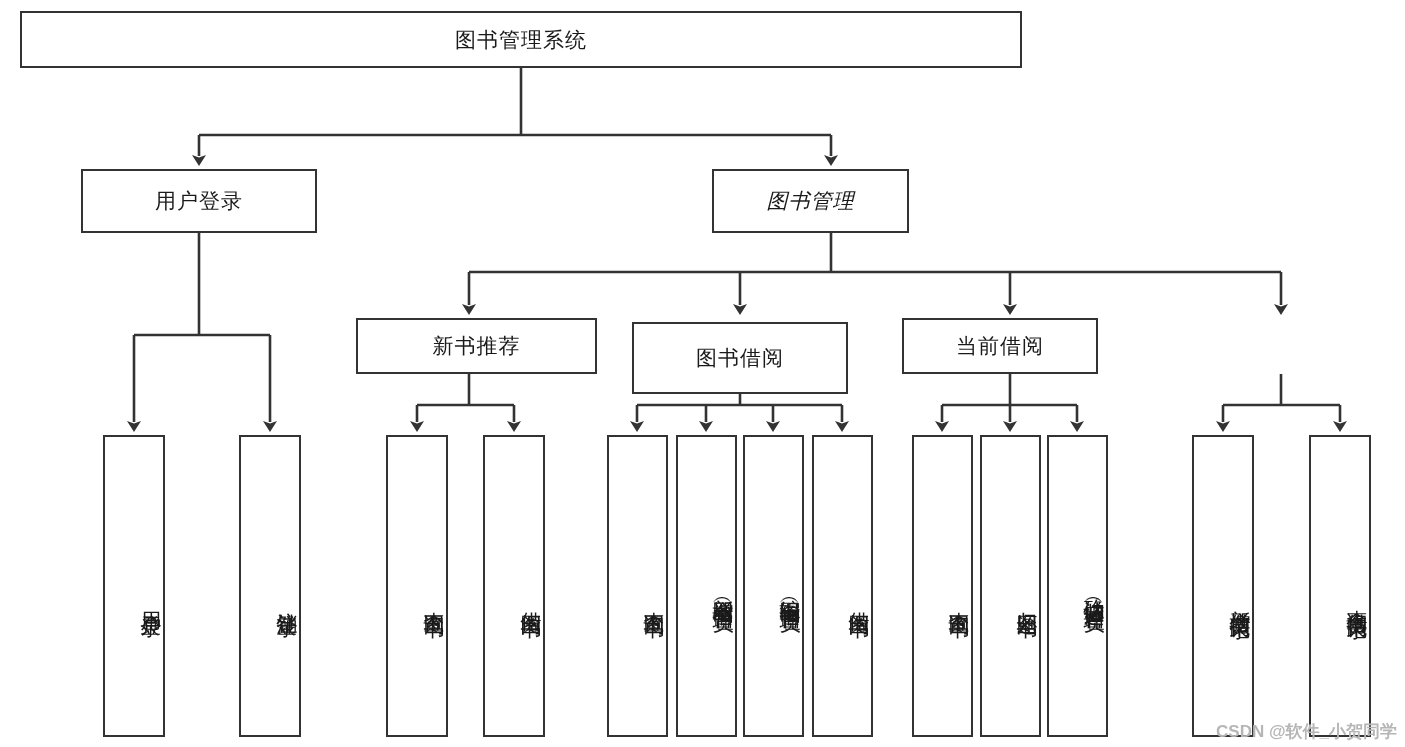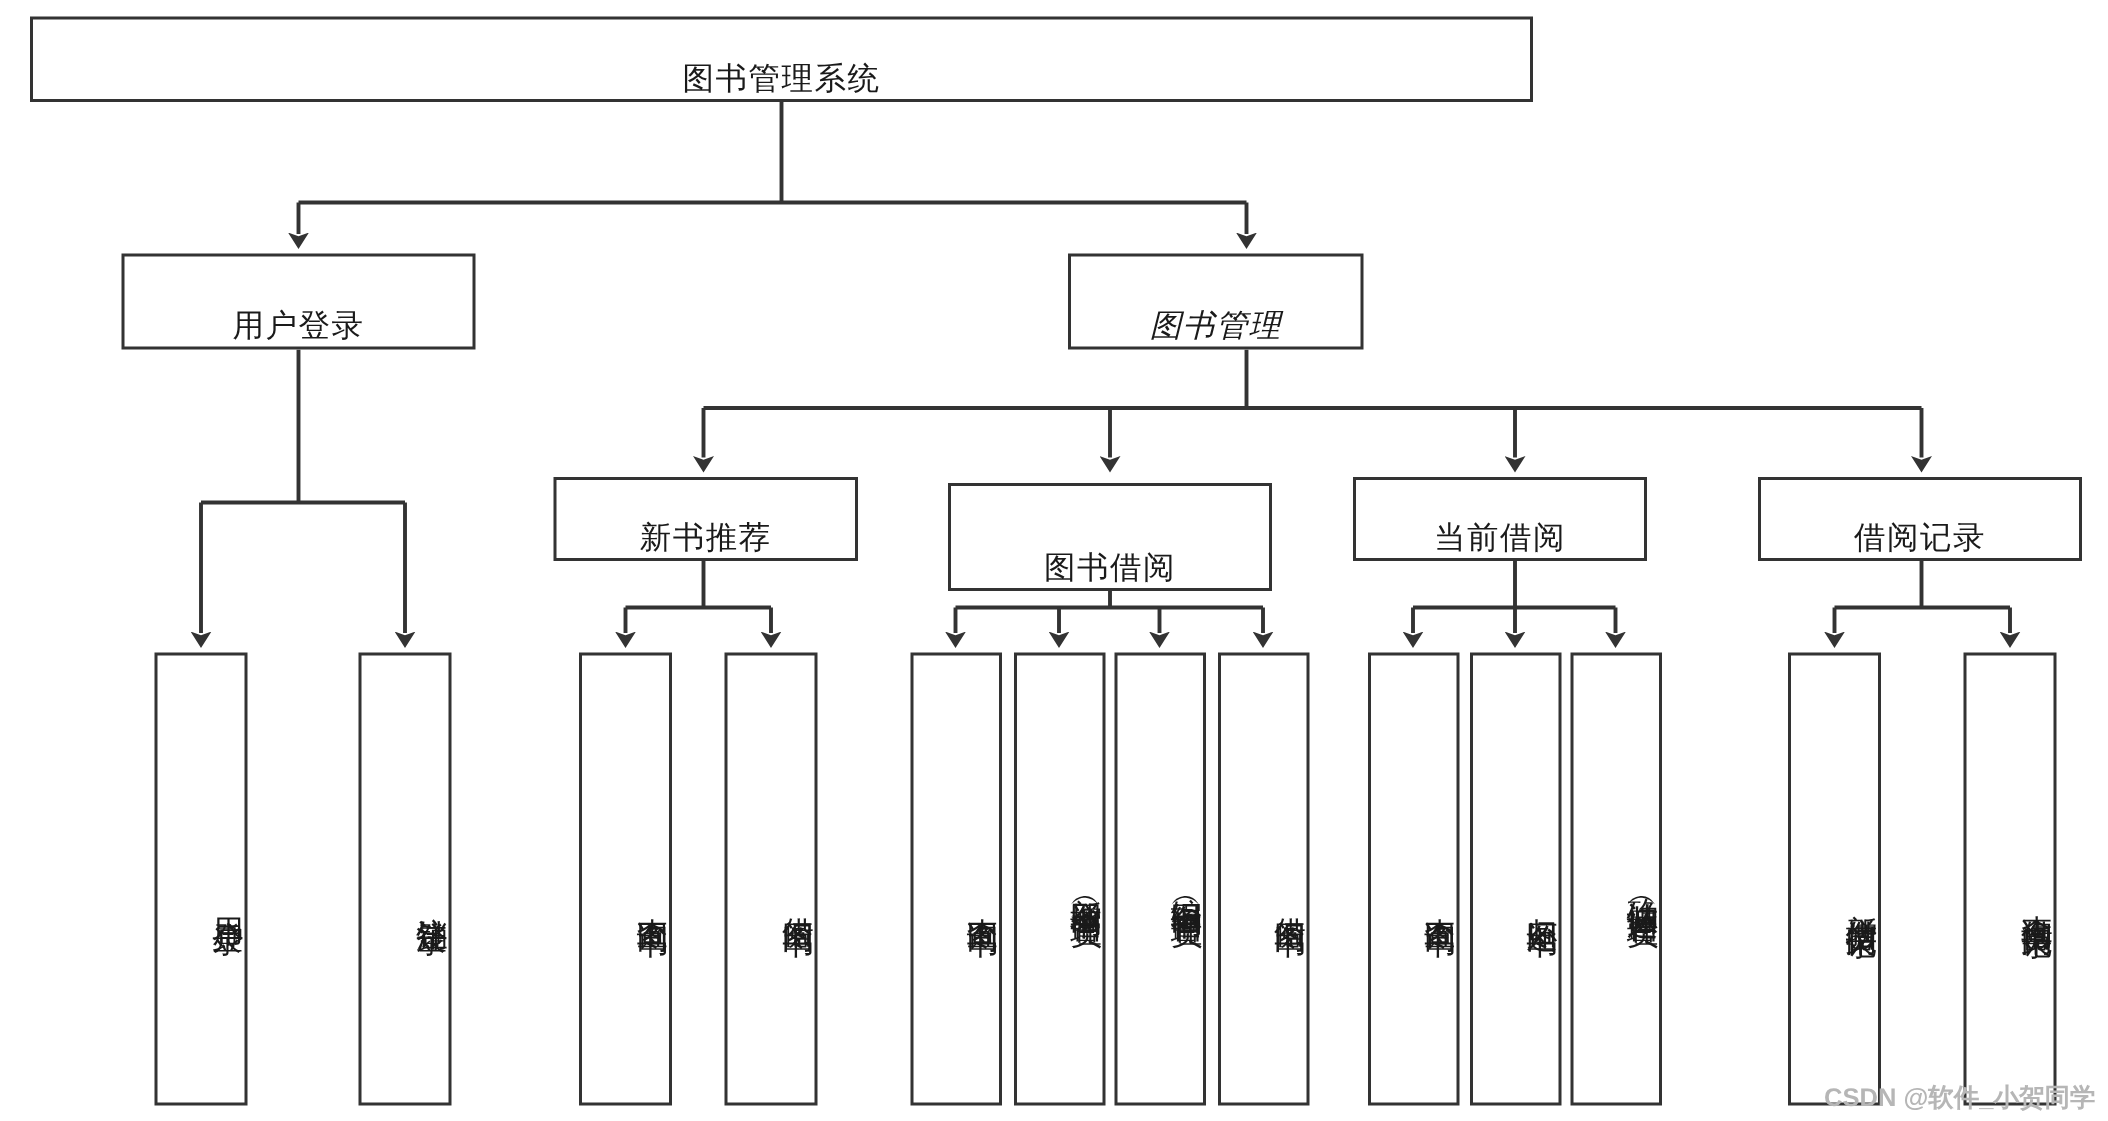--- a/index.html
+++ b/index.html
@@ -24,21 +24,21 @@
     width: 1405px;
     height: 747px;
     pointer-events: none;
   }
   .node {
     position: absolute;
     box-sizing: border-box;
     background: #ffffff;
     border: 2px solid #333333;
     display: flex;
-    align-items: flex-end;
+    align-items: center;
     justify-content: center;
     color: #1a1a1a;
     z-index: 2;
   }
   .node-h {
     font-size: 21px;
     letter-spacing: 1px;
     white-space: nowrap;
   }
   .node-root {
@@ -130,31 +130,28 @@
     <span>图书管理系统</span>
   </div>
 
   <div class="node node-h" style="left:81px; top:169px; width:236px; height:64px;">
     <span>用户登录</span>
   </div>
   <div class="node node-h" style="left:712px; top:169px; width:197px; height:64px;font-style:italic;">
     <span>图书管理</span>
   </div>
 
-  <div class="node node-h" style="left:369px; top:318px; width:203px; height:56px;">
+  <div class="node node-h" style="left:356px; top:318px; width:241px; height:56px;">
     <span>新书推荐</span>
   </div>
   <div class="node node-h" style="left:632px; top:322px; width:216px; height:72px;">
     <span>图书借阅</span>
   </div>
   <div class="node node-h" style="left:902px; top:318px; width:196px; height:56px;">
     <span>当前借阅</span>
-  </div>
-  <div class="node node-h" style="left:1172px; top:318px; width:216px; height:56px;">
-    <span>借阅记录</span>
   </div>
 
   <div class="node node-v" style="left:103px; top:435px; width:62px; height:302px;">
     <span>用户登录</span>
   </div>
   <div class="node node-v" style="left:239px; top:435px; width:62px; height:302px;">
     <span>注销登录</span>
   </div>
 
   <div class="node node-v" style="left:386px; top:435px; width:62px; height:302px;">

